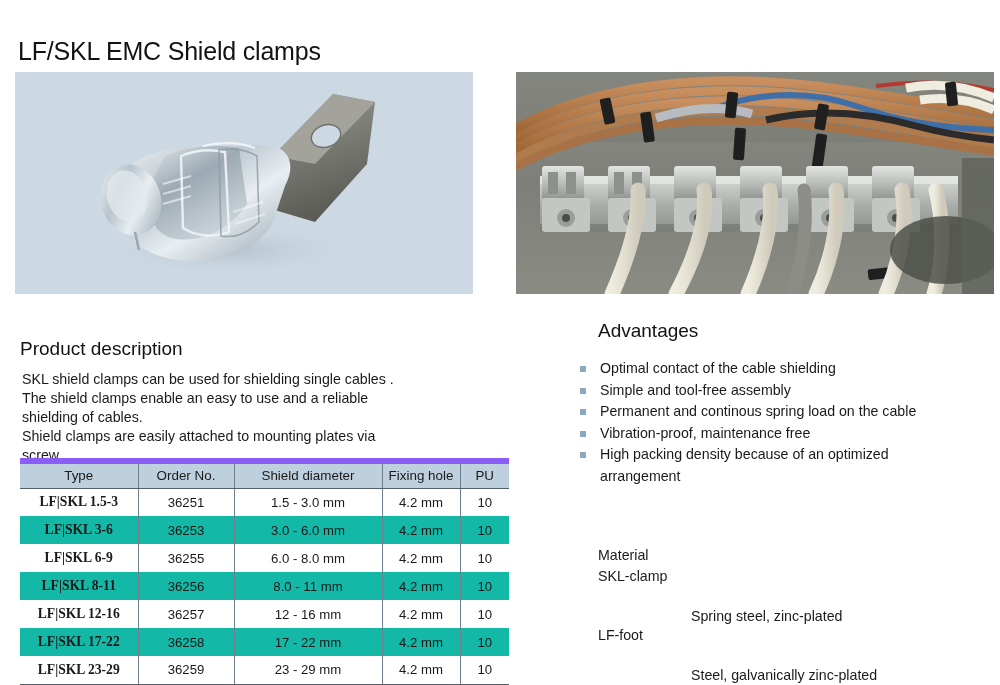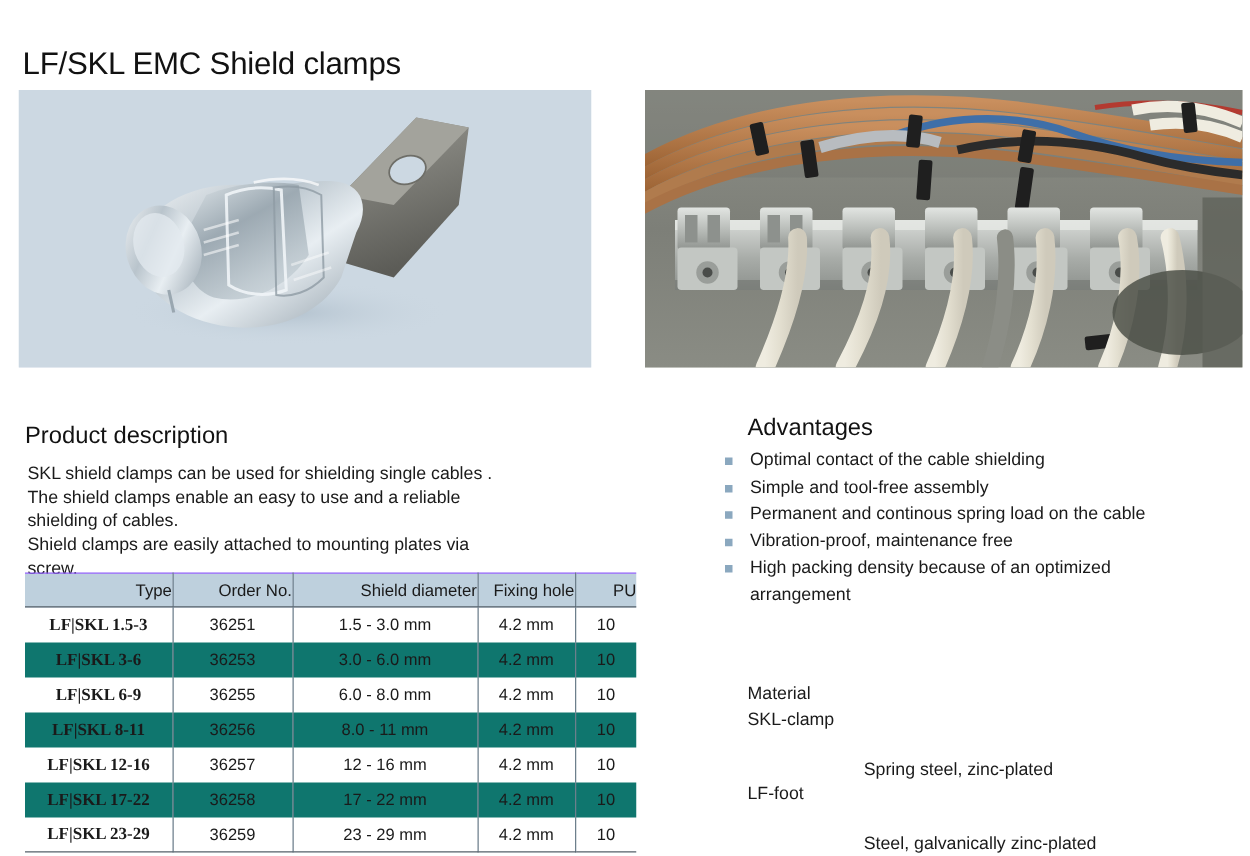--- a/index.html
+++ b/index.html
@@ -49,21 +49,21 @@
 
   
   .section-heading {
     position: absolute;
     font-size: 19px;
     font-weight: 400;
     color: #121212;
     white-space: nowrap;
   }
   #product-description-heading { left: 20px; top: 322px; }
-  #advantages-heading { left: 598px; top: 316px; }
+  #advantages-heading { left: 598px; top: 304px; }
 
   
   #product-description-text {
     position: absolute;
     left: 22px;
     top: 356px;
     width: 450px;
     font-size: 14.2px;
     line-height: 19px;
     color: #1a1a1a;
@@ -127,31 +127,30 @@
     border-left: 1px solid #6d7f8c;
     border-right: 1px solid #6d7f8c;
     padding: 0;
     height: 28px;
     text-align: center;
     font-weight: 400;
     vertical-align: middle;
   }
   #spec-table thead th {
     background: #bed0dd;
-    border-top: 1px solid #8b5cf6;
+    border-top: 6px solid #8b5cf6;
     border-bottom: 1px solid #55606a;
     height: 27px;
     font-size: 13.4px;
-    text-align: right;
   }
   #spec-table thead th:first-child { border-left: none; }
   #spec-table thead th:last-child  { border-right: none; }
   #spec-table tbody td:first-child { border-left: none; }
   #spec-table tbody td:last-child  { border-right: none; }
-  #spec-table tbody tr.alt td { background: #0f766e; }
+  #spec-table tbody tr.alt td { background: #14b8a6; }
   #spec-table tbody tr:last-child td { border-bottom: 1px solid #55606a; }
   #spec-table td.col-type { font-weight: bold; font-size: 13.6px; font-family: Liberation Serif, serif; }
 
   
   .c-type  { width: 118px; }
   .c-order { width: 96px; }
   .c-shield{ width: 148px; }
   .c-fix   { width: 78px; }
   .c-pu    { width: 49px; }
 </style>

